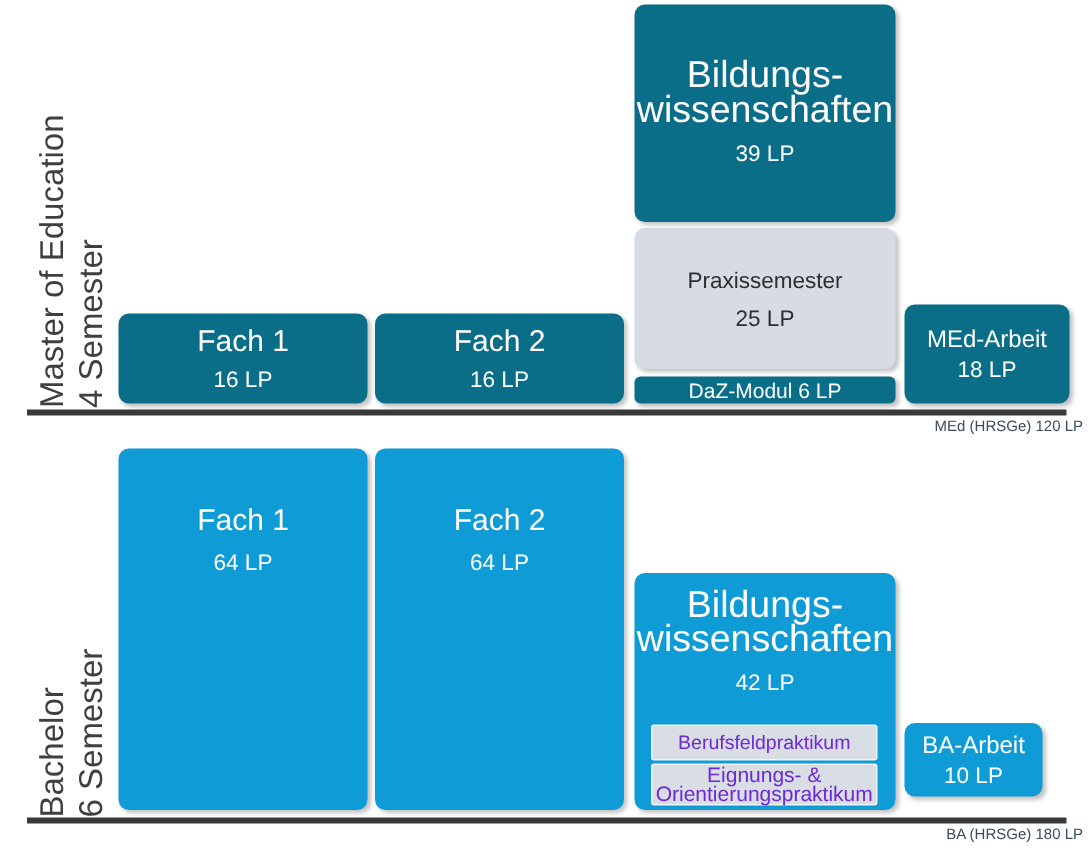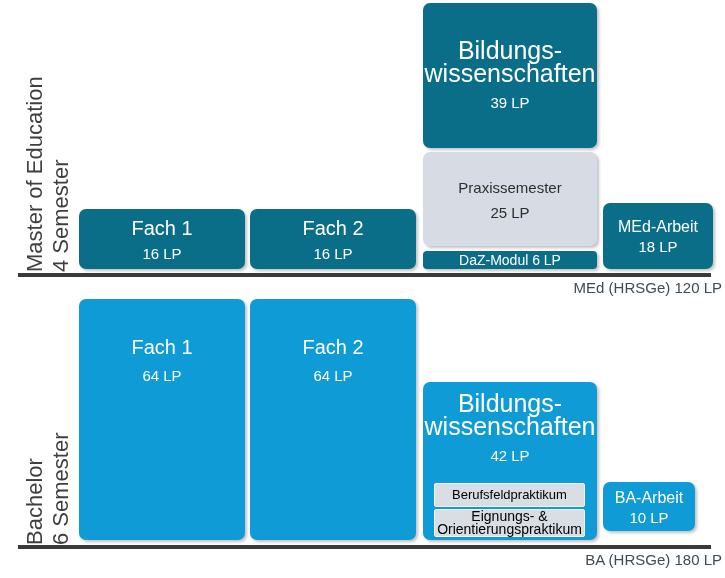--- a/index.html
+++ b/index.html
@@ -19,21 +19,21 @@
   .title{font-size:20px;line-height:24px;}
   .title2{font-size:25px;line-height:23px;}
   .credits{font-size:15px;line-height:18px;margin-top:5px;}
   .vlabel{
     position:absolute;transform:rotate(-90deg);transform-origin:left bottom;
     color:#3f3f3f;font-size:22px;line-height:26px;white-space:nowrap;
   }
   .baseline{position:absolute;left:18px;width:693px;height:4px;background:#3a3a3a;}
   .total-label{
     position:absolute;left:400px;width:322px;text-align:right;
-    font-size:15px;color:#3d4b54;
+    font-size:10px;color:#3d4b54;
   }
   
   #m-vlabel{left:74px;top:220px;width:225px;height:52px;}
   #m-fach1{left:79px;top:209px;width:166px;height:60px;}
   #m-fach2{left:250px;top:209px;width:166px;height:60px;}
   #m-bildung{left:423px;top:3px;width:174px;height:145px;}
   #m-praxis{left:423px;top:152px;width:174px;height:94px;}
   #m-praxis .ptitle{font-size:15px;line-height:23px;}
   #m-daz{left:423px;top:251px;width:174px;height:18px;border-radius:4px;}
   #m-daz .dlabel{font-size:14px;line-height:16px;}
@@ -43,21 +43,21 @@
   #m-line{top:273px;}
   #m-total{top:279px;}
   
   #b-vlabel{left:74px;top:493px;width:225px;height:52px;}
   #b-fach1{left:79px;top:299px;width:166px;height:241px;justify-content:flex-start;padding-top:36px;}
   #b-fach2{left:250px;top:299px;width:166px;height:241px;justify-content:flex-start;padding-top:36px;}
   #b-fach1 .credits,#b-fach2 .credits{margin-top:8px;}
   #b-bildung{left:423px;top:382px;width:174px;height:158px;justify-content:flex-start;padding-top:10px;}
   #b-bildung .credits{margin-top:9px;}
   .innerbox{
-    position:absolute;left:11px;width:151px;background:#d9dde4;color:#000000;
+    position:absolute;left:11px;width:151px;background:#d9dde4;color:#6d28d9;
     border:1px solid #f2f4f6;border-radius:2px;text-align:center;
     display:flex;flex-direction:column;align-items:center;justify-content:center;
     box-sizing:border-box;
   }
   #b-prakt1{top:101px;height:24px;font-size:13px;line-height:14px;}
   #b-prakt2{top:127px;height:28px;font-size:14px;line-height:13px;}
   #b-arbeit{left:603px;top:482px;width:92px;height:49px;}
   #b-line{top:545px;}
   #b-total{top:551px;}
 </style>

